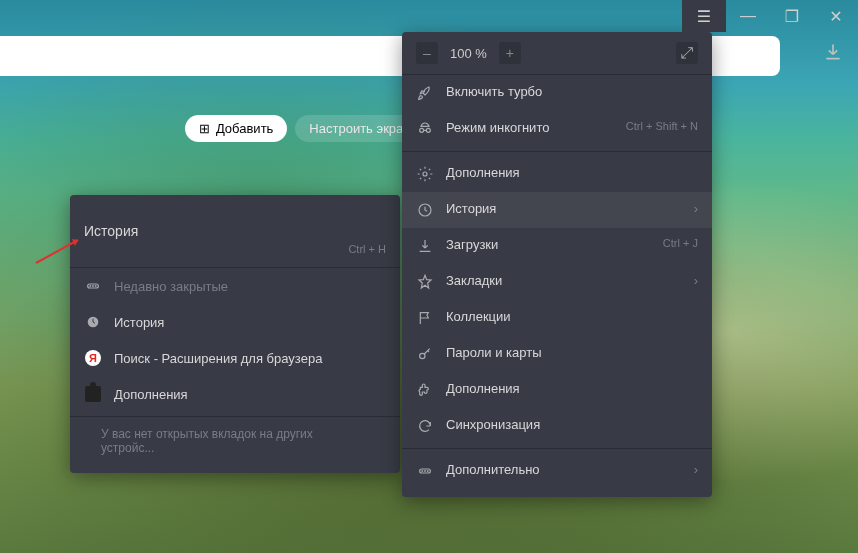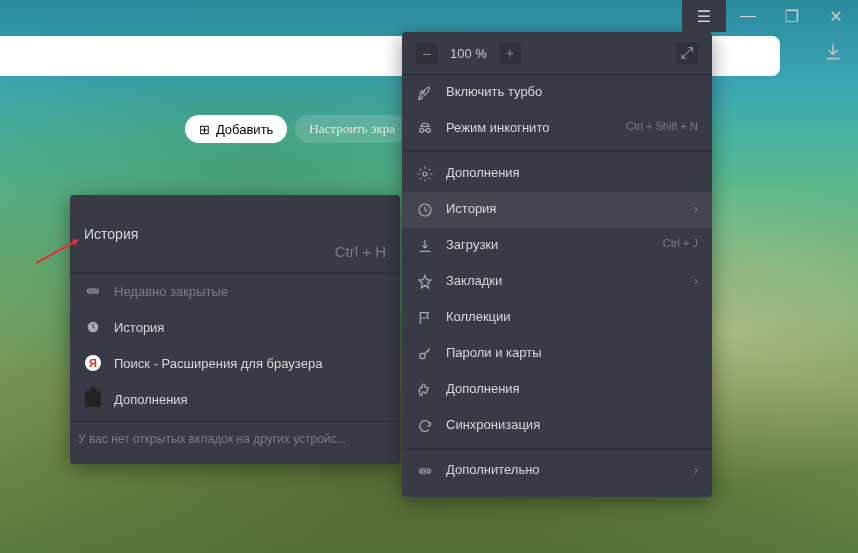--- a/index.html
+++ b/index.html
@@ -5,39 +5,39 @@
 * { margin: 0; padding: 0; box-sizing: border-box; font-family: Arial, sans-serif; }
 body { width: 858px; height: 553px; overflow: hidden; position: relative; background: linear-gradient(180deg, #2a8a9e 0%, #3ba5b5 15%, #4ab49e 25%, #5fb88a 35%, #6fa86e 50%, #7a9855 70%, #6b8a48 85%, #5a7a3f 100%); }
 .bg-overlay { position: absolute; inset: 0; background: radial-gradient(ellipse 400px 200px at 30% 35%, rgba(60,140,100,0.6), transparent), radial-gradient(ellipse 300px 150px at 85% 60%, rgba(255,245,200,0.4), transparent), radial-gradient(ellipse 500px 250px at 50% 80%, rgba(70,90,40,0.7), transparent); }
 .titlebar { position: absolute; top: 0; right: 0; height: 32px; display: flex; align-items: center; z-index: 100; }
 .title-btn { width: 44px; height: 32px; display: flex; align-items: center; justify-content: center; color: #d0d0d0; cursor: pointer; }
 .title-btn.menu { background: #383a45; }
 .addressbar { position: absolute; top: 36px; left: 0; width: 780px; height: 40px; background: #fff; border-radius: 0 8px 8px 0; z-index: 5; }
 .download-icon { position: absolute; top: 42px; right: 15px; color: #c0c0c0; z-index: 5; }
 .toolbar { position: absolute; top: 115px; left: 185px; display: flex; gap: 8px; z-index: 3; }
 .btn-add { background: #fff; border-radius: 16px; padding: 6px 14px; font-size: 13px; display: flex; align-items: center; gap: 6px; border: none; cursor: pointer; }
-.btn-customize { background: rgba(255,255,255,0.15); color: #e8e8e8; border-radius: 16px; padding: 6px 14px; font-size: 13px; border: none; cursor: pointer; font-family: Liberation Serif, serif; }
+.btn-customize { background: rgba(255,255,255,0.15); color: #e8e8e8; border-radius: 16px; padding: 6px 14px; font-size: 13px; border: none; cursor: pointer; }
 .menu-main { position: absolute; top: 32px; right: 146px; width: 310px; background: #383a45; border-radius: 4px; box-shadow: 0 4px 20px rgba(0,0,0,0.4); z-index: 50; padding-bottom: 8px; }
 .zoom-row { display: flex; align-items: center; justify-content: space-between; padding: 10px 14px; border-bottom: 1px solid #2a2c35; }
 .zoom-ctrl { display: flex; align-items: center; gap: 4px; }
 .zoom-btn { width: 22px; height: 22px; background: #2f313b; color: #888; display: flex; align-items: center; justify-content: center; border-radius: 3px; font-size: 14px; cursor: pointer; }
 .zoom-val { color: #ccc; font-size: 13px; padding: 0 8px; }
 .expand-btn { width: 22px; height: 22px; background: #2f313b; color: #aaa; display: flex; align-items: center; justify-content: center; border-radius: 3px; cursor: pointer; }
 .menu-item { display: flex; align-items: flex-start; padding: 9px 14px; color: #d8d8da; font-size: 13px; cursor: pointer; gap: 12px; position: relative; }
 .menu-item:hover, .menu-item.hover { background: #44464f; }
 .menu-item .shortcut { margin-left: auto; color: #7a7c85; font-size: 11px; }
 .menu-item .chevron { margin-left: auto; color: #7a7c85; }
 .menu-sep { height: 1px; background: #2a2c35; margin: 4px 0; }
 .icon-box { width: 18px; height: 18px; display: flex; align-items: center; justify-content: center; color: #a8aab0; flex-shrink: 0; }
 .submenu { position: absolute; top: 195px; left: 70px; width: 330px; background: #383a45; border-radius: 4px; box-shadow: 0 4px 20px rgba(0,0,0,0.4); z-index: 40; padding-bottom: 8px; }
 .sub-header { display: flex; align-items: center; justify-content: space-between; padding: 12px 14px; color: #d8d8da; font-size: 14px; border-bottom: 1px solid #2a2c35; }
-.sub-header .shortcut { color: #7a7c85; font-size: 15px; margin-top: 36px; }
+.sub-header .shortcut { color: #7a7c85; font-size: 11px; margin-top: 36px; }
 .sub-item { display: flex; align-items: center; padding: 9px 14px; color: #d8d8da; font-size: 13px; cursor: pointer; gap: 12px; }
 .sub-item.dim { color: #7a7c85; text-align: center; }
-.sub-footer { padding: 10px 8px; color: #7a7c85; font-size: 12px; border-top: 1px solid #2a2c35; margin-top: 4px; }
+.sub-footer { padding: 10px 31px; color: #7a7c85; font-size: 12px; border-top: 1px solid #2a2c35; margin-top: 4px; }
 .arrow { position: absolute; top: 235px; left: 28px; z-index: 41; }
 .ya-icon { width: 16px; height: 16px; border-radius: 50%; background: #fff; display: flex; align-items: center; justify-content: center; color: #e52620; font-weight: bold; font-size: 11px; }
 .puzzle-icon { width: 16px; height: 16px; background: #222; border-radius: 2px; position: relative; }
 .puzzle-icon::after { content: ''; position: absolute; top: -4px; left: 5px; width: 6px; height: 6px; background: #222; border-radius: 50%; }
 </style>
 </head>
 <body>
 
 <div class="bg-overlay"></div>
 

